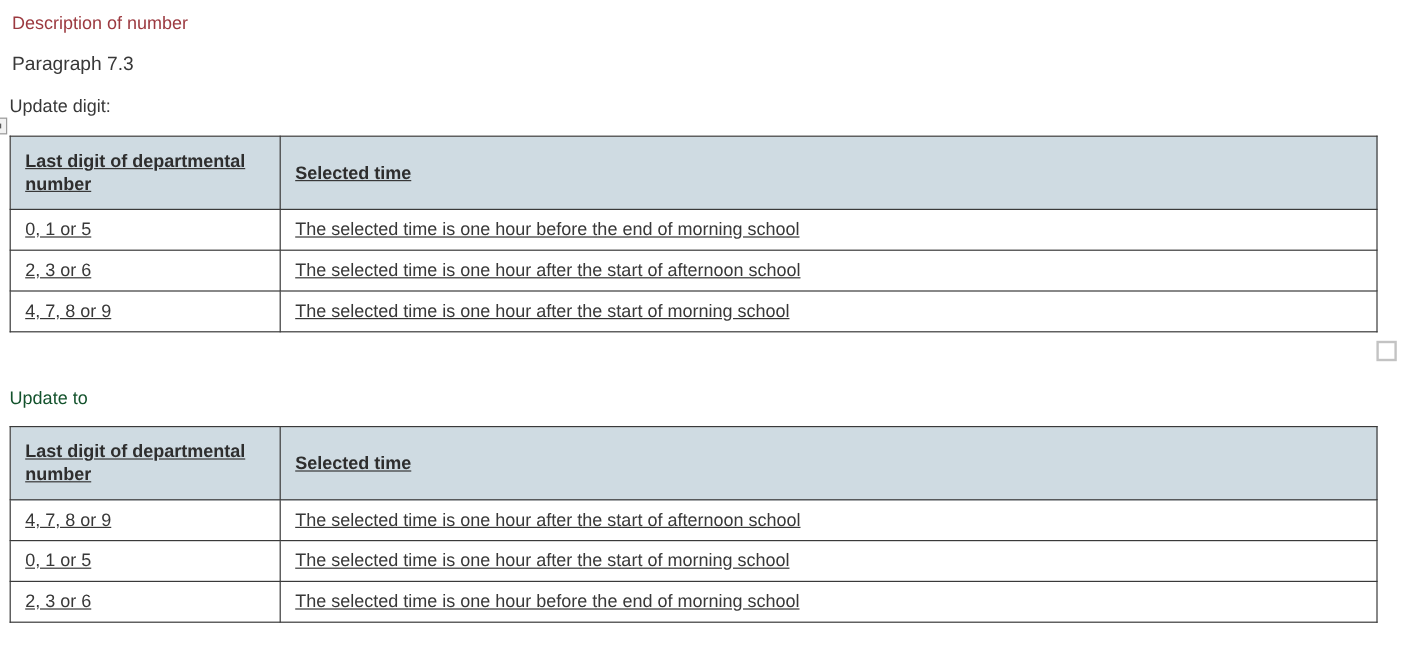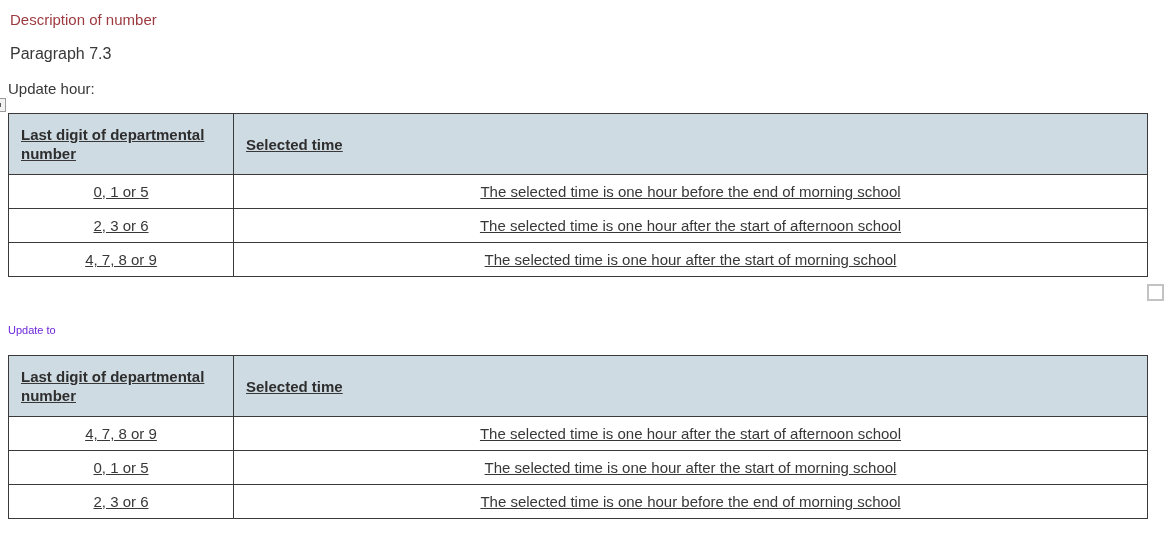--- a/index.html
+++ b/index.html
@@ -33,22 +33,22 @@
     position: absolute;
     left: 8px;
     top: 80px;
     font-size: 15px;
     color: #383838;
   }
   .update-to-label {
     position: absolute;
     left: 8px;
     top: 324px;
-    font-size: 11px;
-    color: #6d28d9;
+    font-size: 15px;
+    color: #14532d;
   }
   .anchor-handle {
     position: absolute;
     left: -8px;
     top: 98px;
     width: 12px;
     height: 12px;
     border: 1px solid #9a9a9a;
     background: #f2f2f2;
   }
@@ -81,21 +81,21 @@
     vertical-align: middle;
     font-weight: bold;
     color: #2e2e2e;
     padding: 10px 12px;
     line-height: 19px;
     height: 40px;
     box-sizing: content-box;
   }
   table.data-table td {
     border: 1.5px solid #3a3a3a;
-    text-align: center;
+    text-align: left;
     vertical-align: middle;
     padding: 7px 12px;
     line-height: 19px;
     height: 19px;
     box-sizing: content-box;
     white-space: nowrap;
     overflow: hidden;
   }
   .empty-checkbox {
     position: absolute;
@@ -109,21 +109,21 @@
 </style>
 </head>
 <body>
 
 <div class="page">
 
   <div class="heading">Description of number</div>
 
   <div class="para-ref">Paragraph 7.3</div>
 
-  <div class="update-from-label">Update hour:</div>
+  <div class="update-from-label">Update digit:</div>
 
   <div class="anchor-handle"></div>
 
   <table class="data-table table-from">
     <colgroup>
         <col class="col-digit">
         <col>
       </colgroup>
     <thead>
       <tr>

